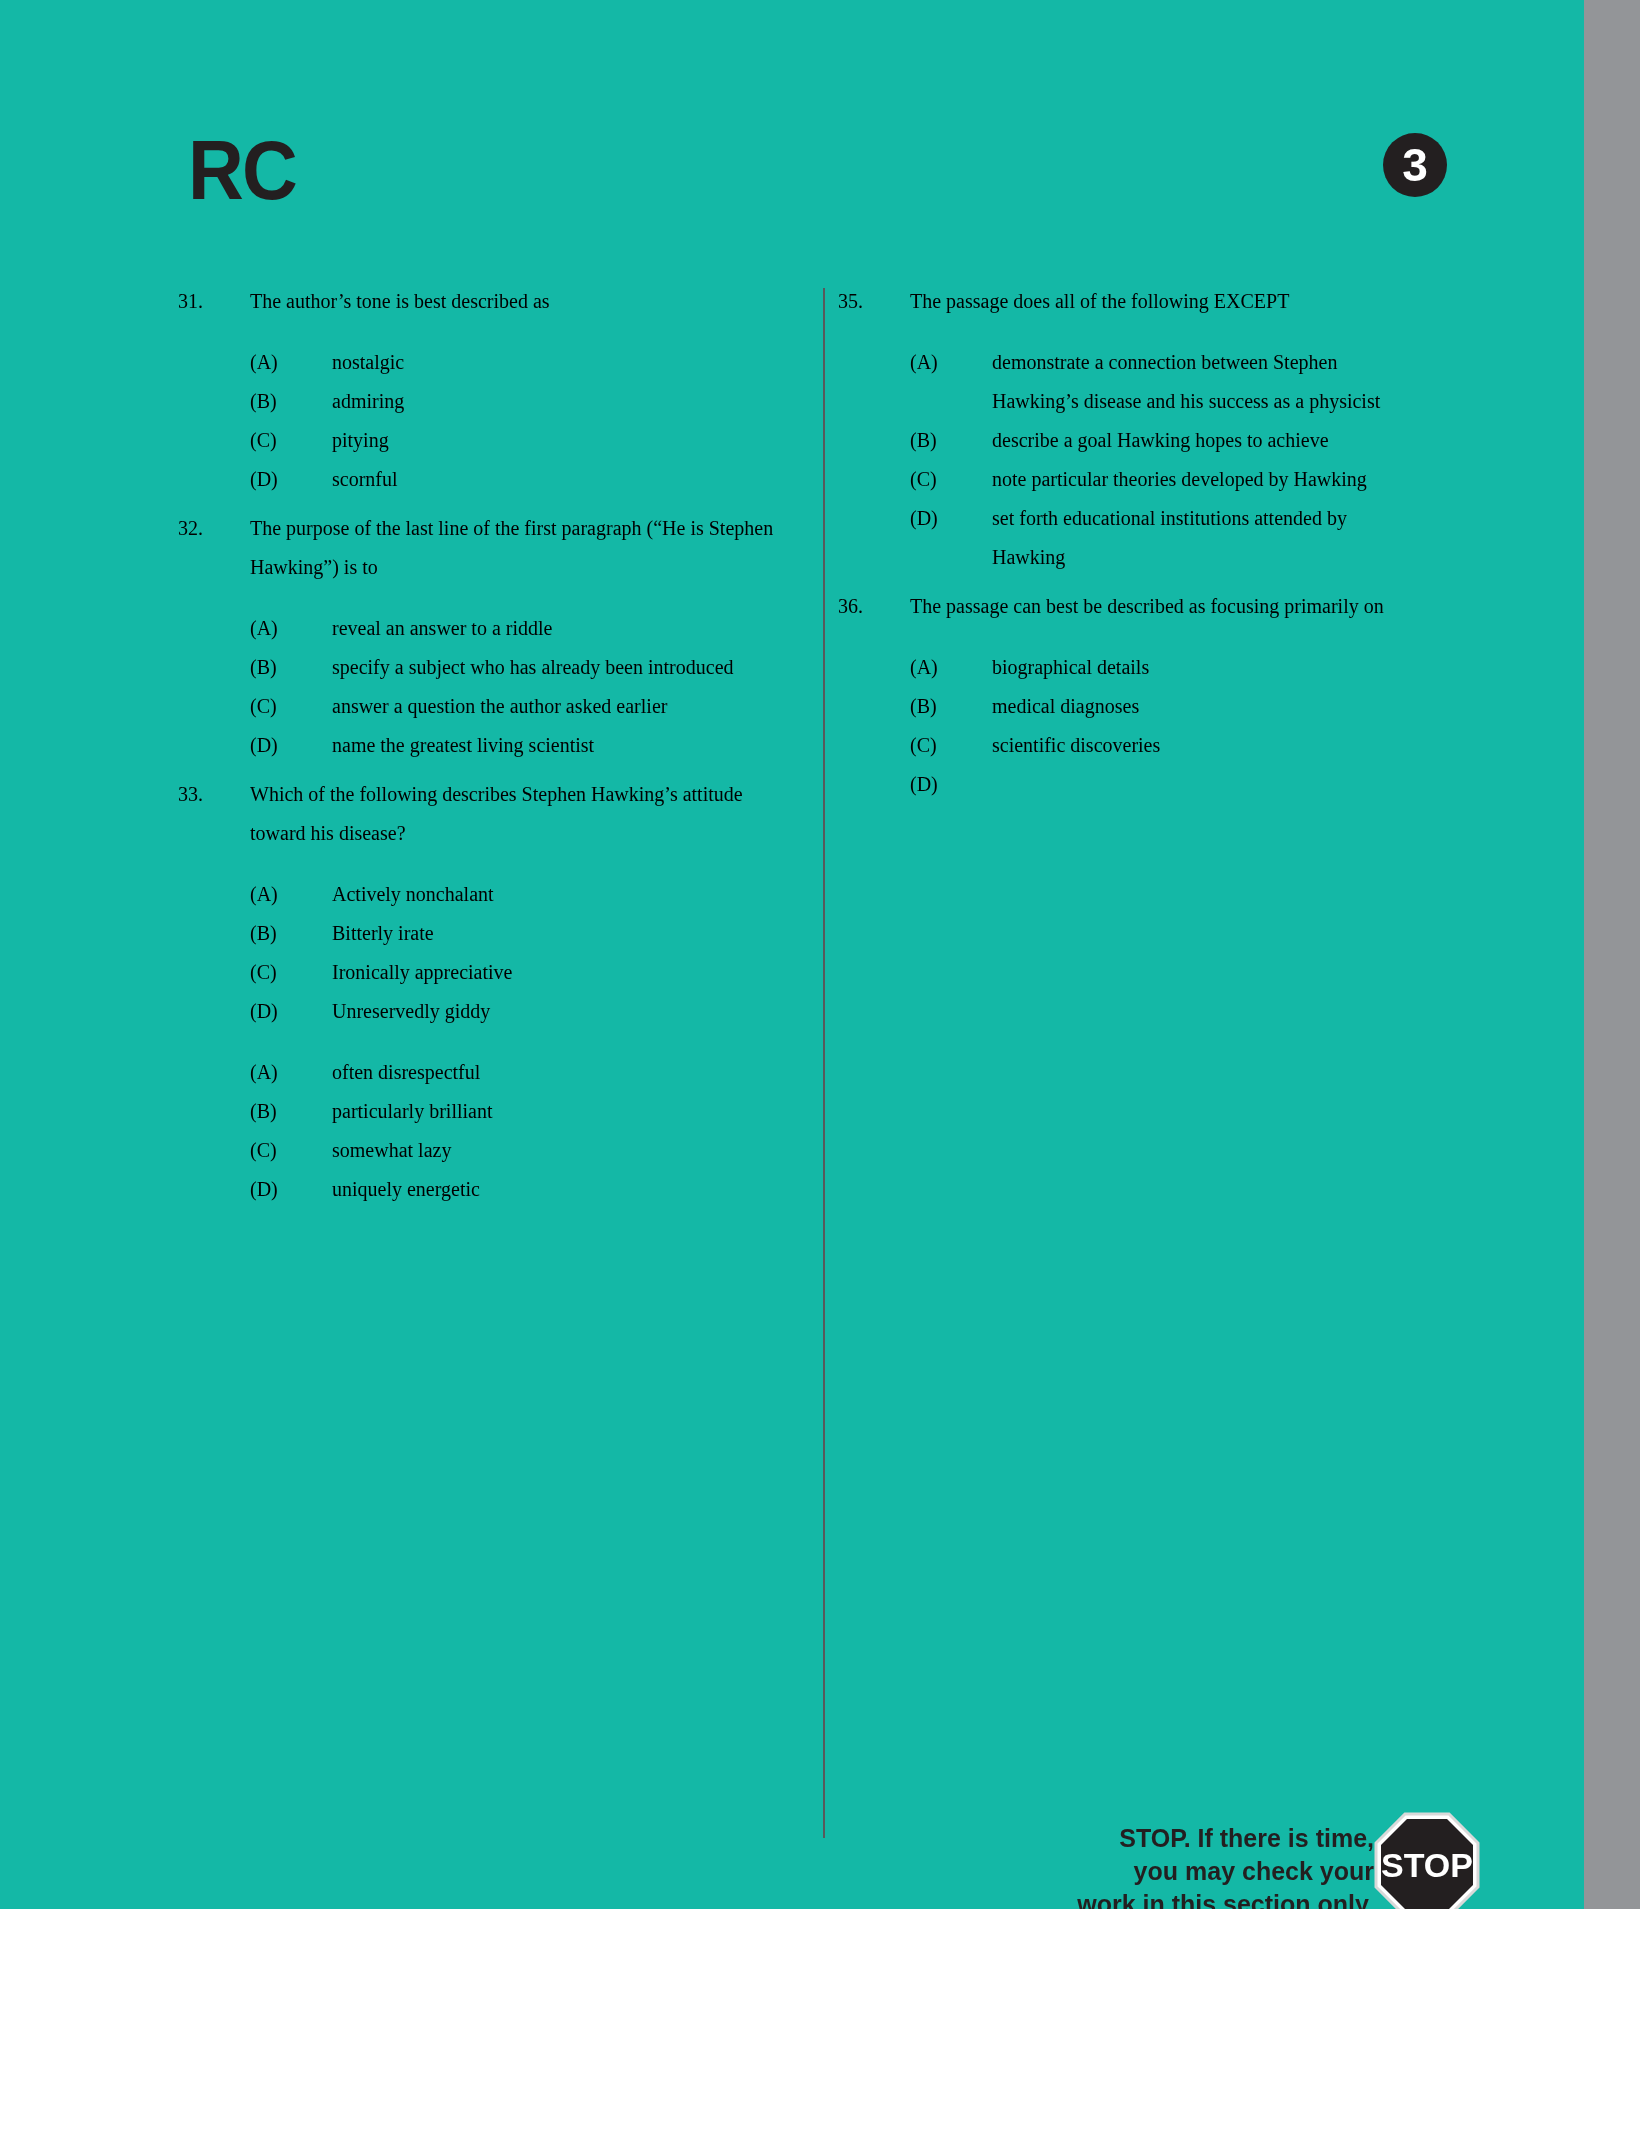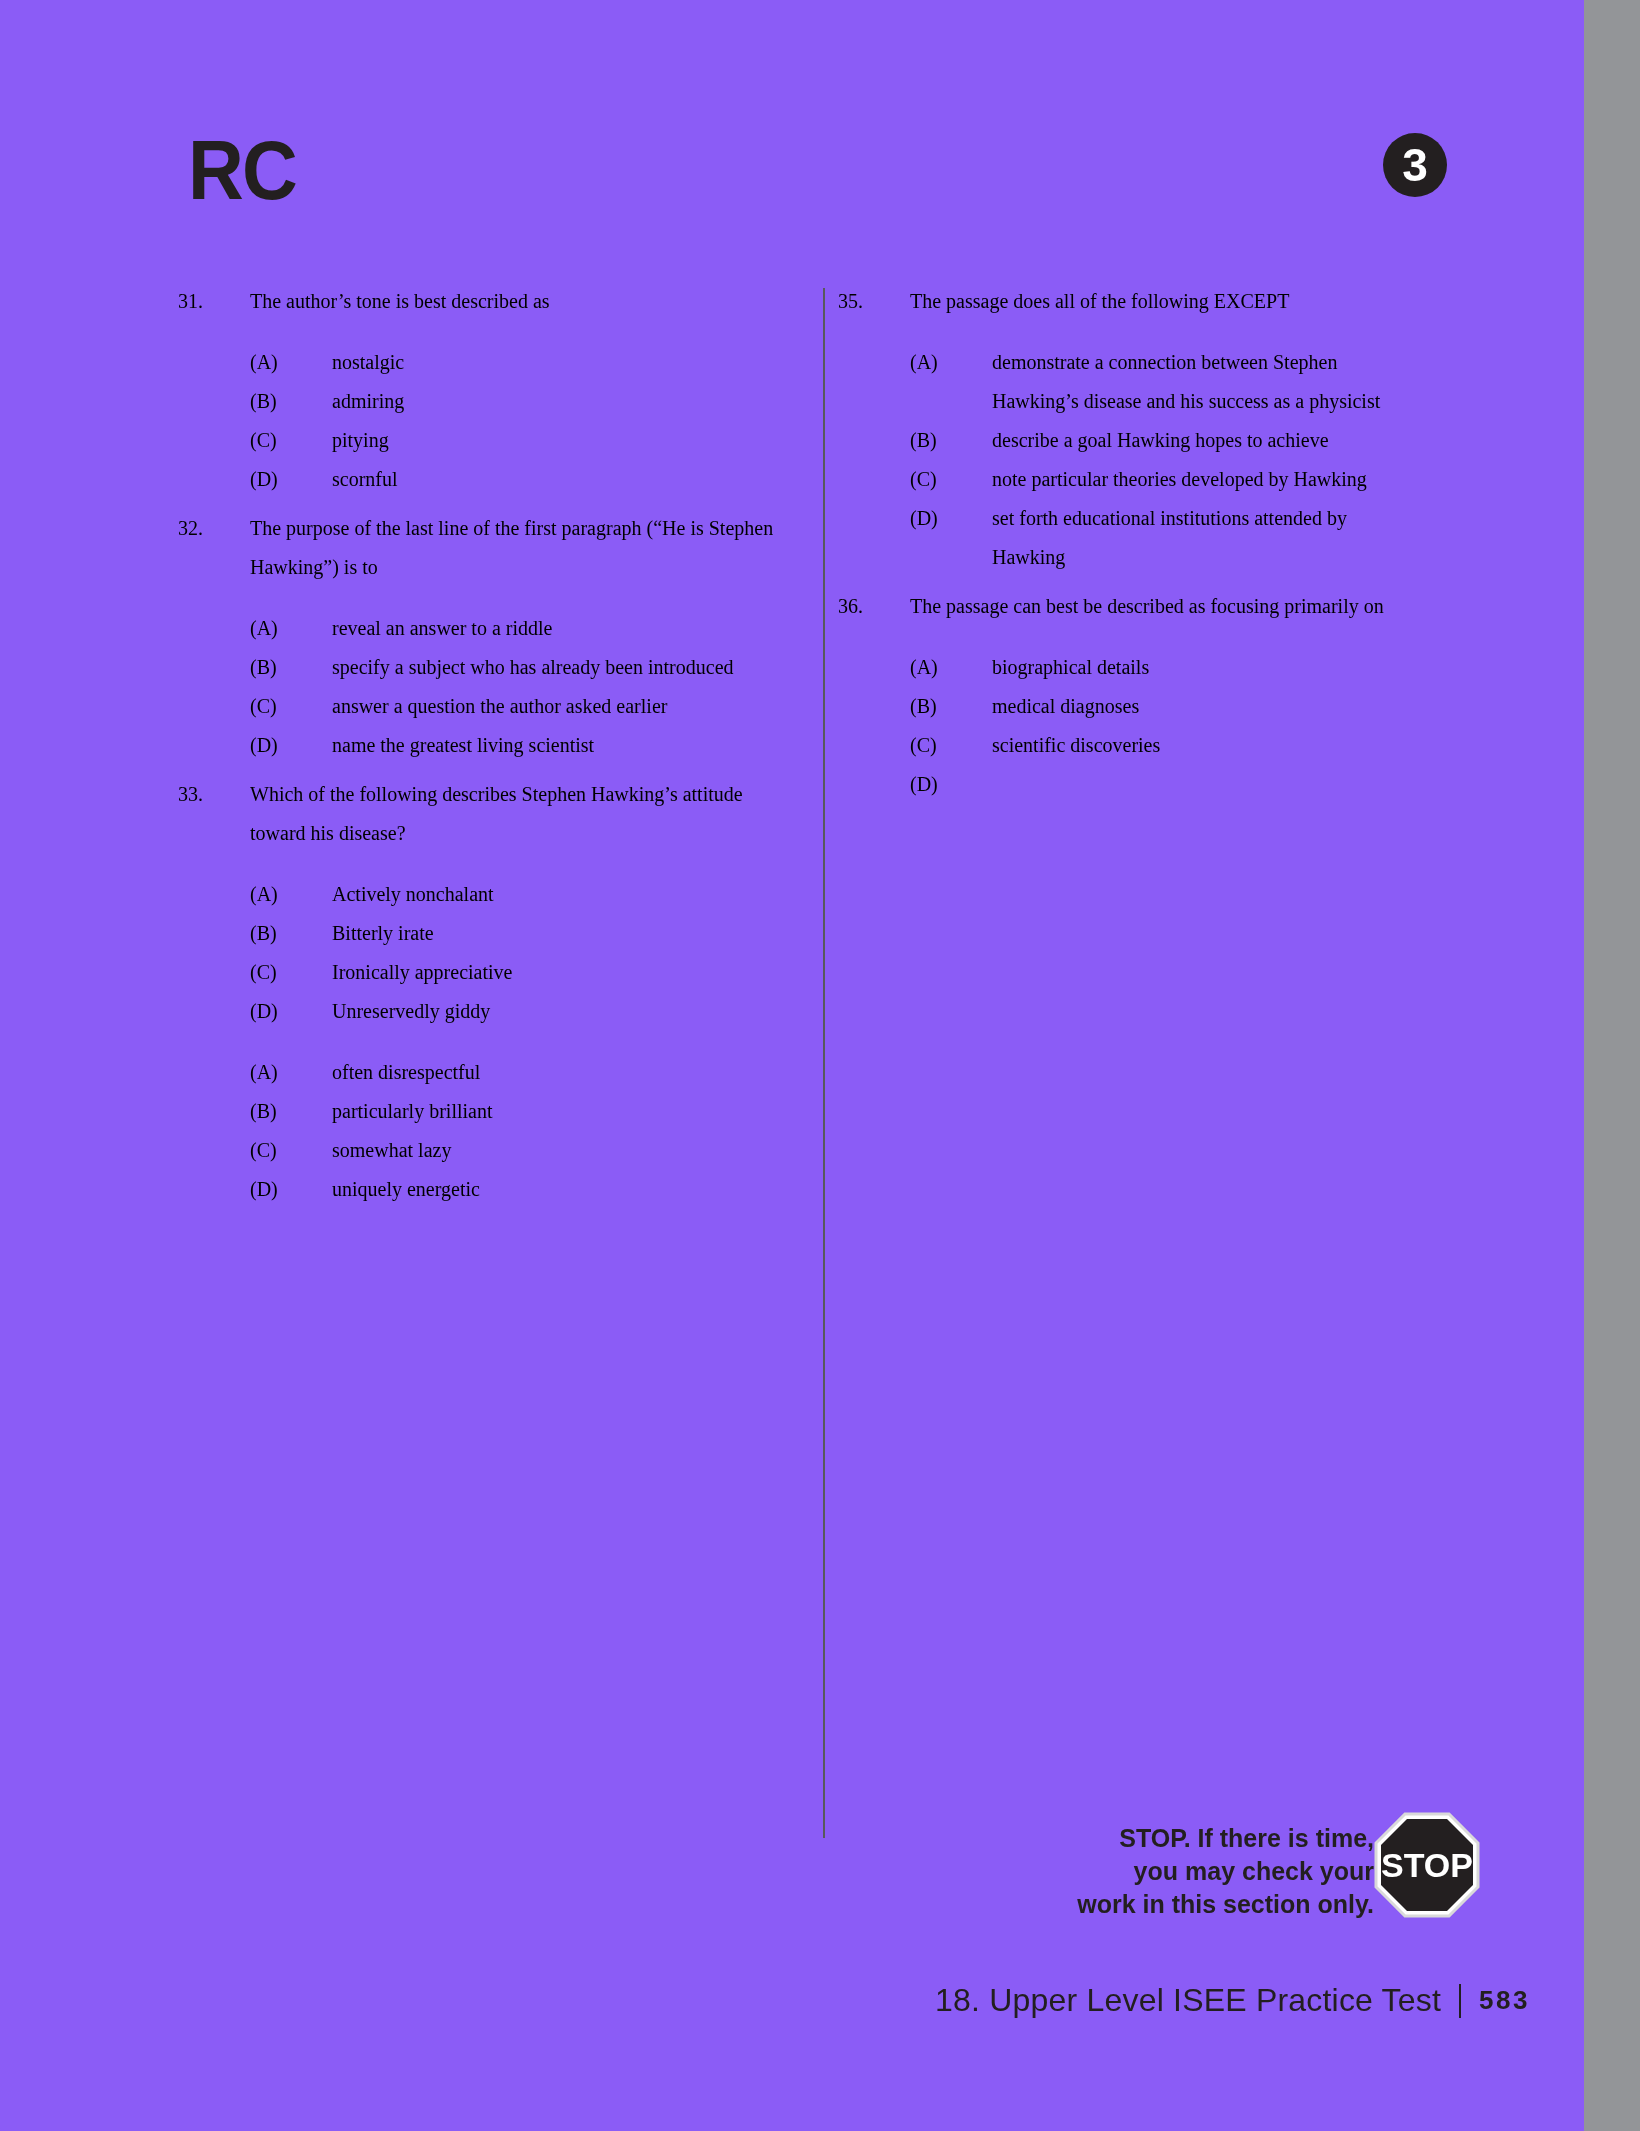--- a/index.html
+++ b/index.html
@@ -9,22 +9,22 @@
     background: #ffffff;
   }
   body {
     font-family: "Liberation Serif", "DejaVu Serif", serif;
     color: #000000;
   }
 
   .page {
     position: relative;
     width: 1640px;
-    height: 2131px;
-    background: #8b5cf6;
+    height: 1909px;
+    background: #14b8a6;
     overflow: hidden;
   }
 
   
   .edge-bar {
     position: absolute;
     top: 0;
     right: 0;
     width: 56px;
     height: 2131px;

